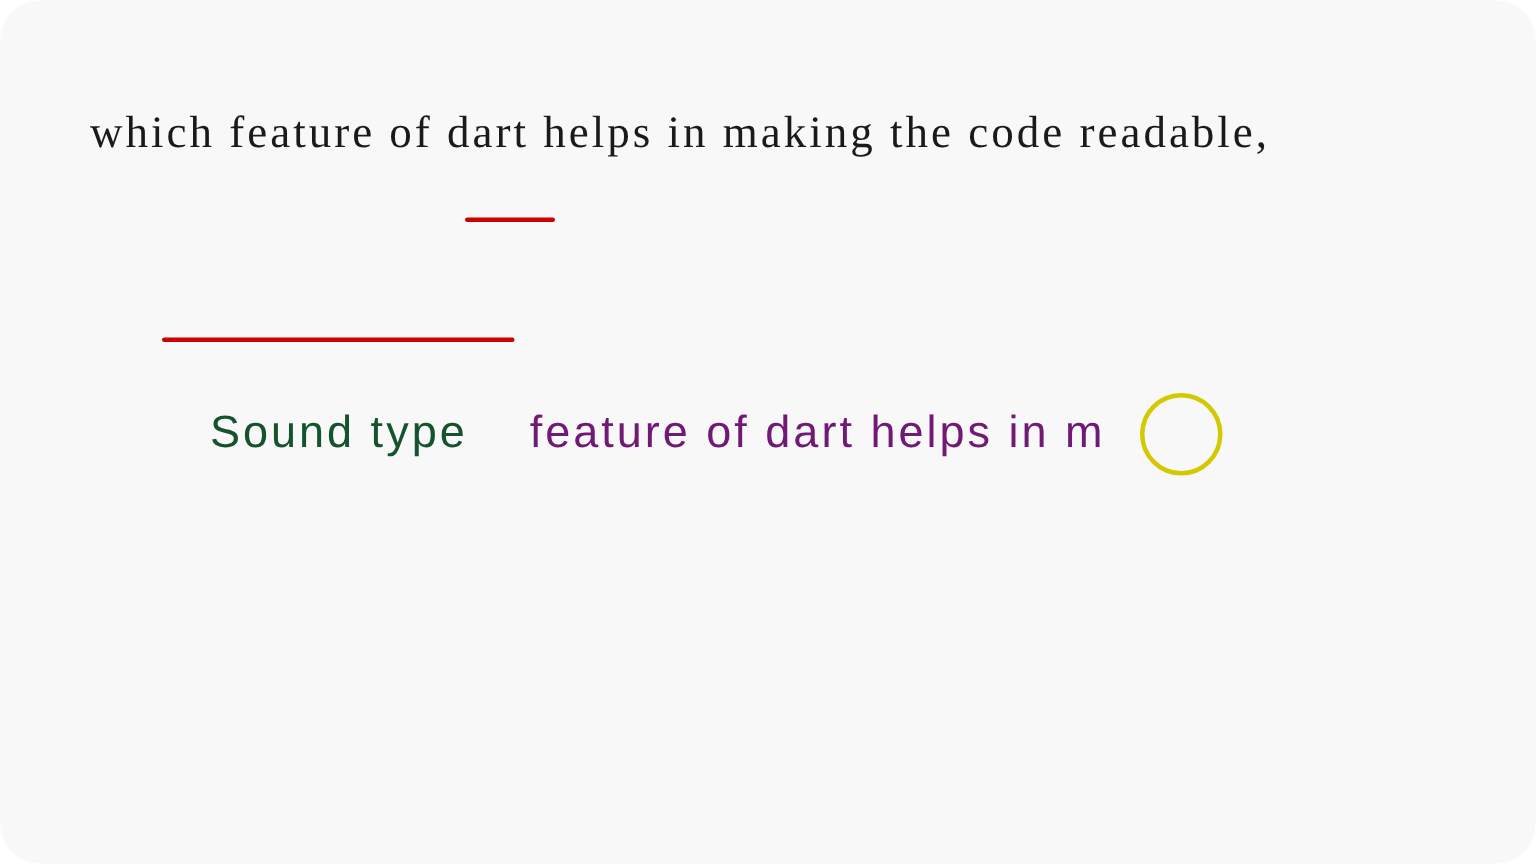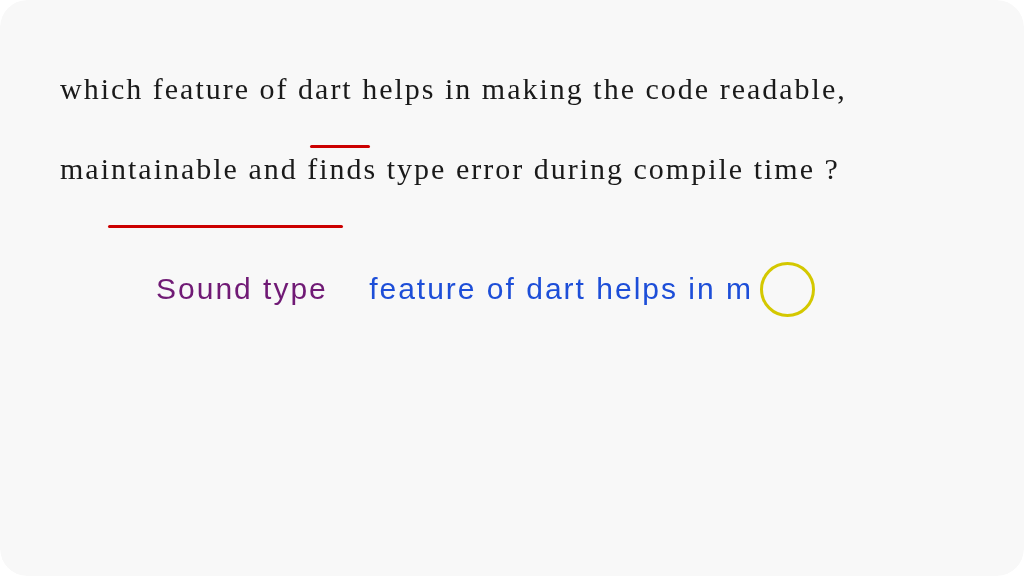--- a/index.html
+++ b/index.html
@@ -51,26 +51,25 @@
     .answer-line {
       position: absolute;
       top: 272px;
       left: 140px;
       font-size: 30px;
       letter-spacing: 2px;
       white-space: nowrap;
     }
 
     .green-text {
-      color: #701a75;
-      margin-left: 16px;
+      color: #14532d;
     }
 
     .red-text {
-      color: #1d4ed8;
+      color: #701a75;
       text-align: center;
     }
 
     
     .underline-dart1 {
       position: absolute;
       top: 145px;
       left: 310px;
       width: 60px;
       height: 3px;
@@ -104,21 +103,20 @@
 </head>
 <body>
 
 <div class="canvas">
 
   <div class="handwritten-text line1">which  feature of dart helps  in  making    the code  readable,</div>
 
   <div class="underline-dart1">
   </div>
 
-  <div class="handwritten-text line2">maintainable  and  finds    type  error   during    compile time ?</div>
 
   <div class="underline-maintainable">
   </div>
 
   <div class="answer-line">
     <span class="green-text">Sound type</span>
     &nbsp;&nbsp;
     <span class="red-text">feature of  dart     helps   in m</span>
   </div>
 

